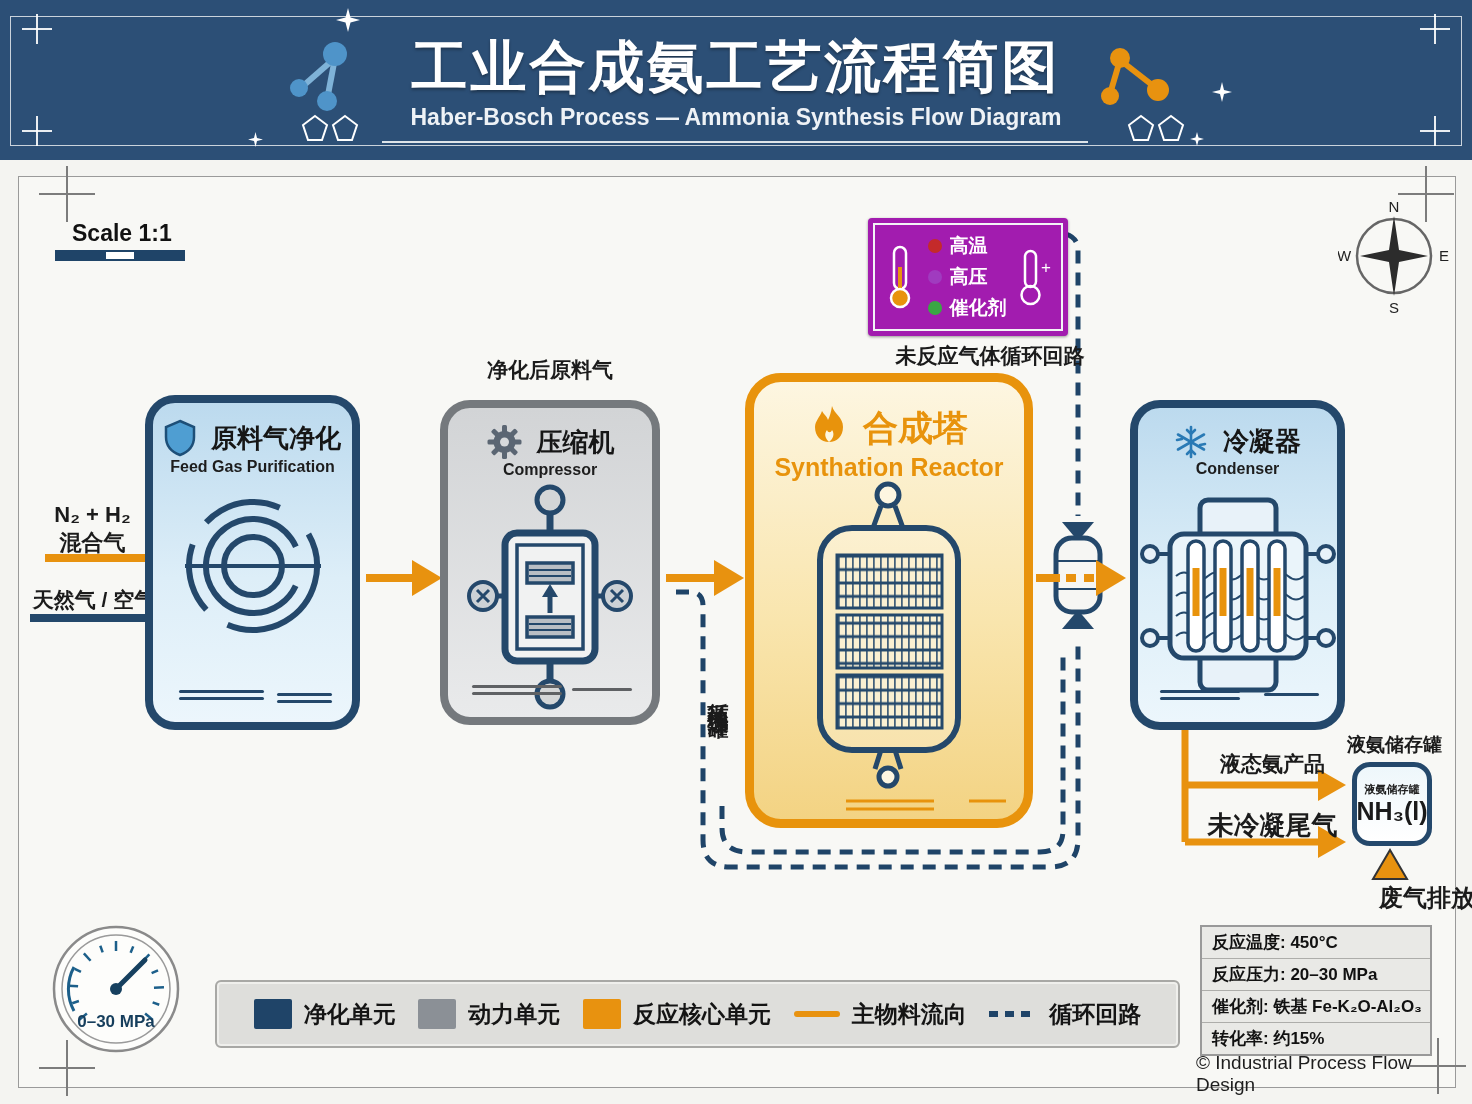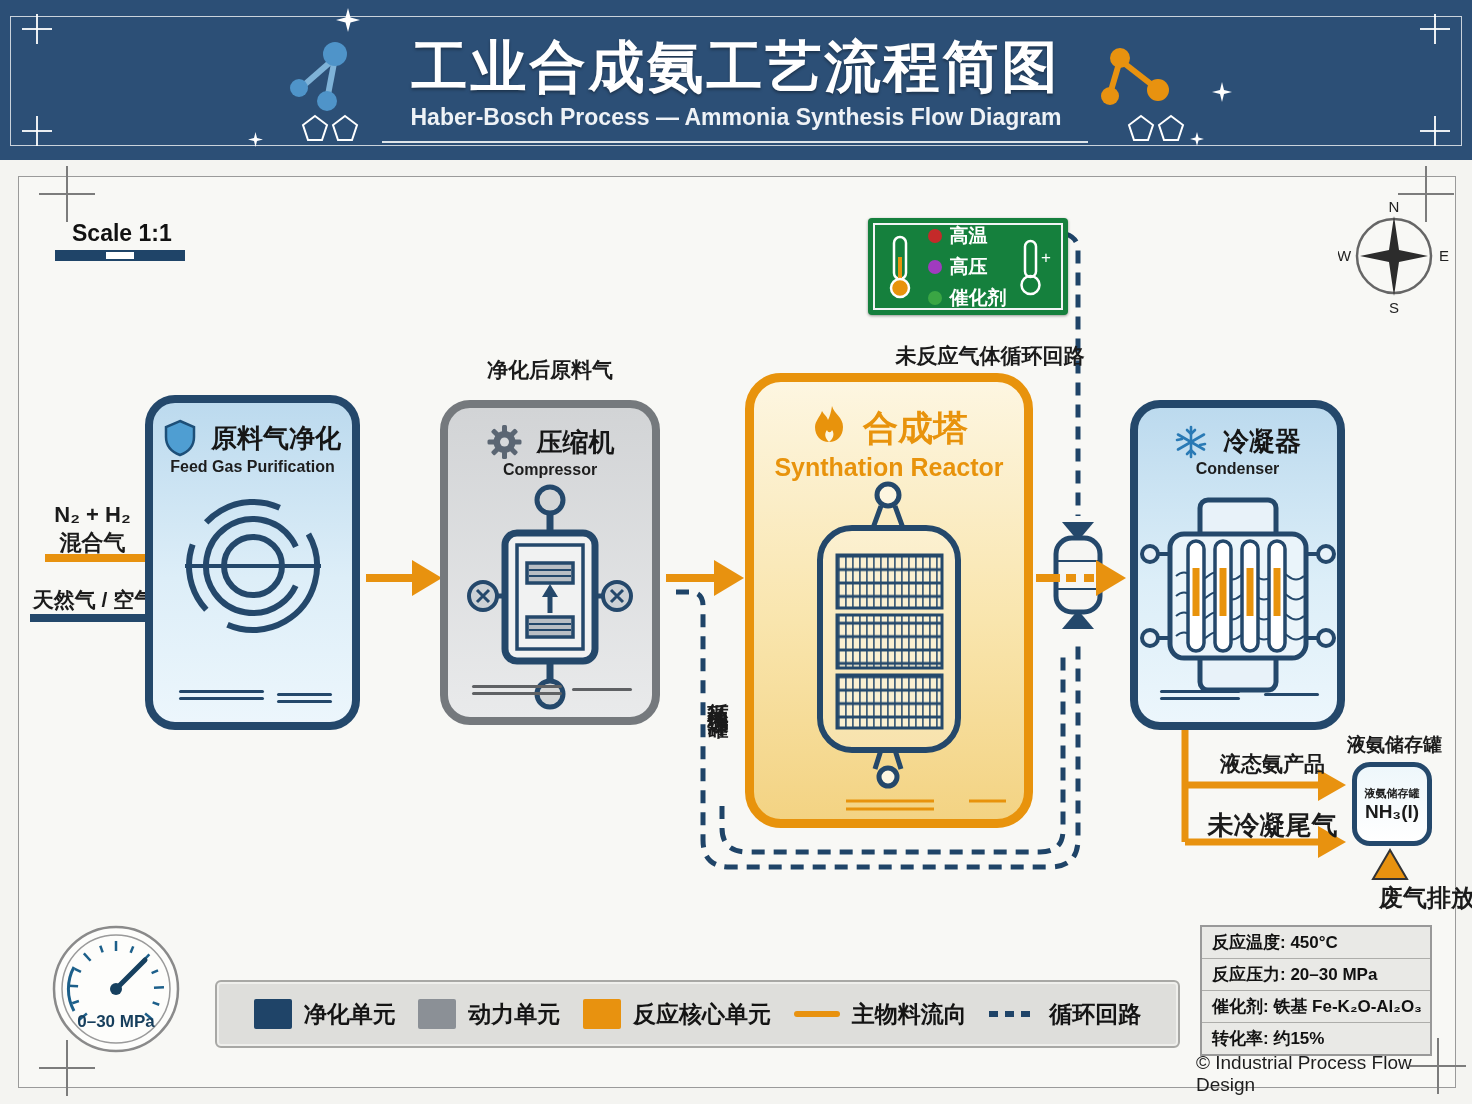--- a/index.html
+++ b/index.html
@@ -30,21 +30,21 @@
   .card-title-row{display:flex;align-items:center;justify-content:center;gap:15px;margin-top:16px;}
   .card-title{font-size:26px;font-weight:800;color:#161616;}
   .card-sub{text-align:center;font-size:16px;font-weight:600;color:#1d1d1d;margin-top:1px;}
   #u3 .card-title{font-size:35px;color:#e8930c;}
   #u3 .card-sub{font-size:25px;color:#e8930c;font-weight:700;}
   .mini-lines{position:absolute;bottom:16px;left:0;width:100%;height:16px;}
   .ml{position:absolute;height:3px;border-radius:2px;}
   
   .lbl{color:#1b1b1b;font-weight:600;}
   
-  #statbox{left:868px;top:218px;width:200px;height:97px;background:#15803d;border-radius:4px;box-shadow:0 1px 3px rgba(0,0,0,.4);}
+  #statbox{left:868px;top:218px;width:200px;height:118px;background:#a21caf;border-radius:4px;box-shadow:0 1px 3px rgba(0,0,0,.4);}
   #statbox-inner{position:absolute;left:5px;top:5px;right:5px;bottom:5px;border:2px solid #f2f4f6;display:flex;align-items:center;justify-content:space-between;padding:0 8px;}
   .statrows{display:flex;flex-direction:column;gap:5px;}
   .statrow{display:flex;align-items:center;gap:8px;}
   .statdot{width:14px;height:14px;border-radius:50%;}
   .statlabel{color:#fff;font-size:19px;font-weight:700;}
   
   #legendbar{left:215px;top:980px;width:965px;height:68px;background:#dededb;border:2px solid #a8a8a5;border-radius:6px;display:flex;align-items:center;justify-content:space-evenly;padding:0 14px;box-sizing:border-box;box-shadow:inset 0 0 0 2px #efefec;}
   .leg-item{display:flex;align-items:center;gap:12px;}
   .leg-label{font-size:23px;font-weight:700;color:#141414;}
   .sw{width:38px;height:30px;border-radius:2px;}
@@ -52,21 +52,21 @@
   .leg-line{width:46px;height:6px;border-radius:3px;background:#e8920f;}
   .leg-dash{width:48px;height:6px;background:repeating-linear-gradient(90deg,#1f4468 0 9px,transparent 9px 16px);}
   
   #infobox{left:1200px;top:925px;width:232px;background:#e9e9e6;border:2px solid #999;box-sizing:border-box;}
   .info-row{font-size:17px;color:#111;font-weight:600;padding:4px 10px;border-bottom:1px solid #adadaa;white-space:nowrap;}
   .info-row:last-child{border-bottom:none;}
   #copyright{left:1196px;top:1052px;width:250px;font-size:19px;color:#1d1d1d;}
   
   #tank{left:1352px;top:762px;width:80px;height:84px;box-sizing:border-box;border:5px solid #24486b;border-radius:18px;background:linear-gradient(180deg,#eef7fb,#ffffff);display:flex;flex-direction:column;align-items:center;justify-content:center;}
   #tank-small{font-size:11px;font-weight:700;color:#222;}
-  #tank-formula{font-size:19px;font-weight:700;color:#1a1a1a;}
+  #tank-formula{font-size:25px;font-weight:700;color:#1a1a1a;}
   
   #scalebar{left:55px;top:250px;width:130px;height:11px;display:flex;}
   #scalebar .s1{flex:0 0 38%;background:#1f4468;}
   #scalebar .s2{flex:0 0 24%;background:#fff;border:2px solid #1f4468;box-sizing:border-box;}
   #scalebar .s3{flex:1;background:#1f4468;}
 </style>
 </head>
 <body>
 
 <div id="canvas">

